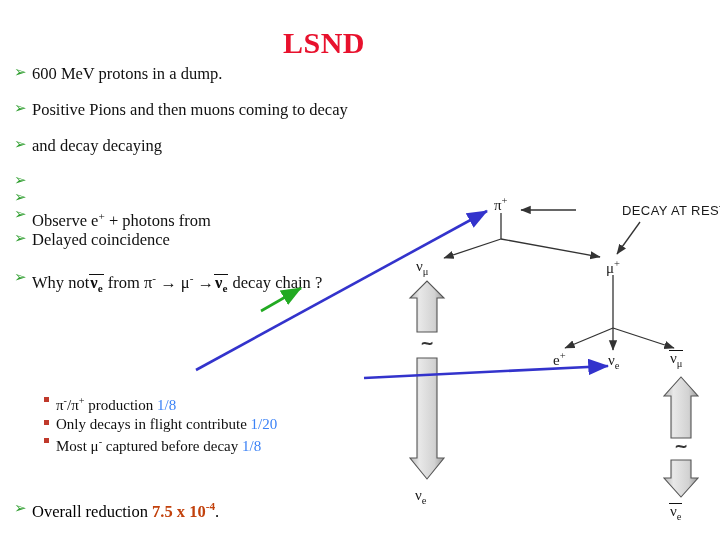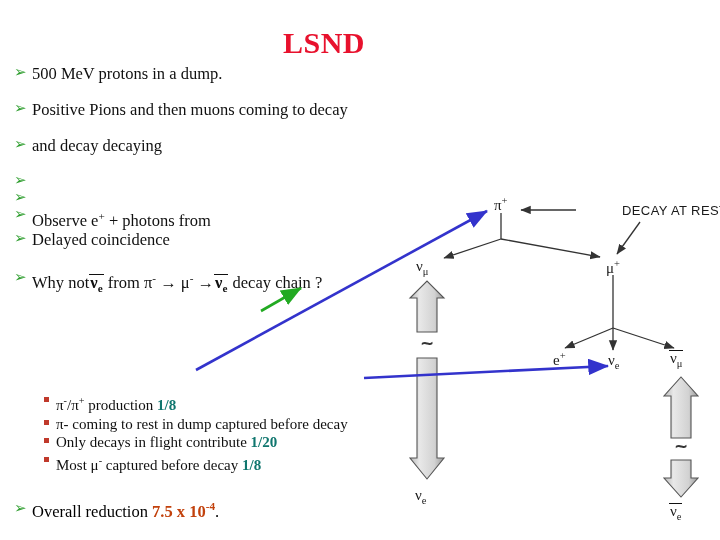--- a/index.html
+++ b/index.html
@@ -97,21 +97,21 @@
     color: #101010;
   }
   .sblt .smk {
     position: absolute;
     left: 0;
     top: 5px;
     width: 5px;
     height: 5px;
     background: #c0392b;
   }
-  .red { color: #0f766e; font-weight: bold; }
+  .red { color: #3b82f6; }
   .redb { color: #c2410c; font-weight: bold; }
 
   .lastline {
     position: absolute;
     left: 14px;
     top: 500px;
     font-size: 16.5px;
     padding-left: 18px;
     white-space: nowrap;
   }
@@ -162,21 +162,21 @@
 <body>
 
 <div id="slide">
 
   <div class="title">LSND</div>
 
   <div class="bullets">
 
     <div class="blt">
       <span class="mk">➢</span>
-      <span>500 MeV protons in a dump.</span>
+      <span>600 MeV protons in a dump.</span>
     </div>
 
     <div class="gap-lg"></div>
 
     <div class="blt">
       <span class="mk">➢</span>
       <span>Positive Pions and then muons coming to decay</span>
     </div>
 
     <div class="gap-lg"></div>
@@ -222,21 +222,20 @@
   </div>
 
   <div class="subs">
     <div class="sblt">
       <span class="smk"></span>
       <span>π<sup>-</sup>/π<sup>+</sup> production </span>
       <span class="red">1/8</span>
     </div>
     <div class="sblt">
       <span class="smk"></span>
-      <span>π- coming to rest in dump captured before decay</span>
     </div>
     <div class="sblt">
       <span class="smk"></span>
       <span>Only decays in flight contribute</span>
       <span class="red">1/20</span>
     </div>
     <div class="sblt">
       <span class="smk"></span>
       <span>Most μ<sup>-</sup> captured before decay </span>
       <span class="red">1/8</span>

